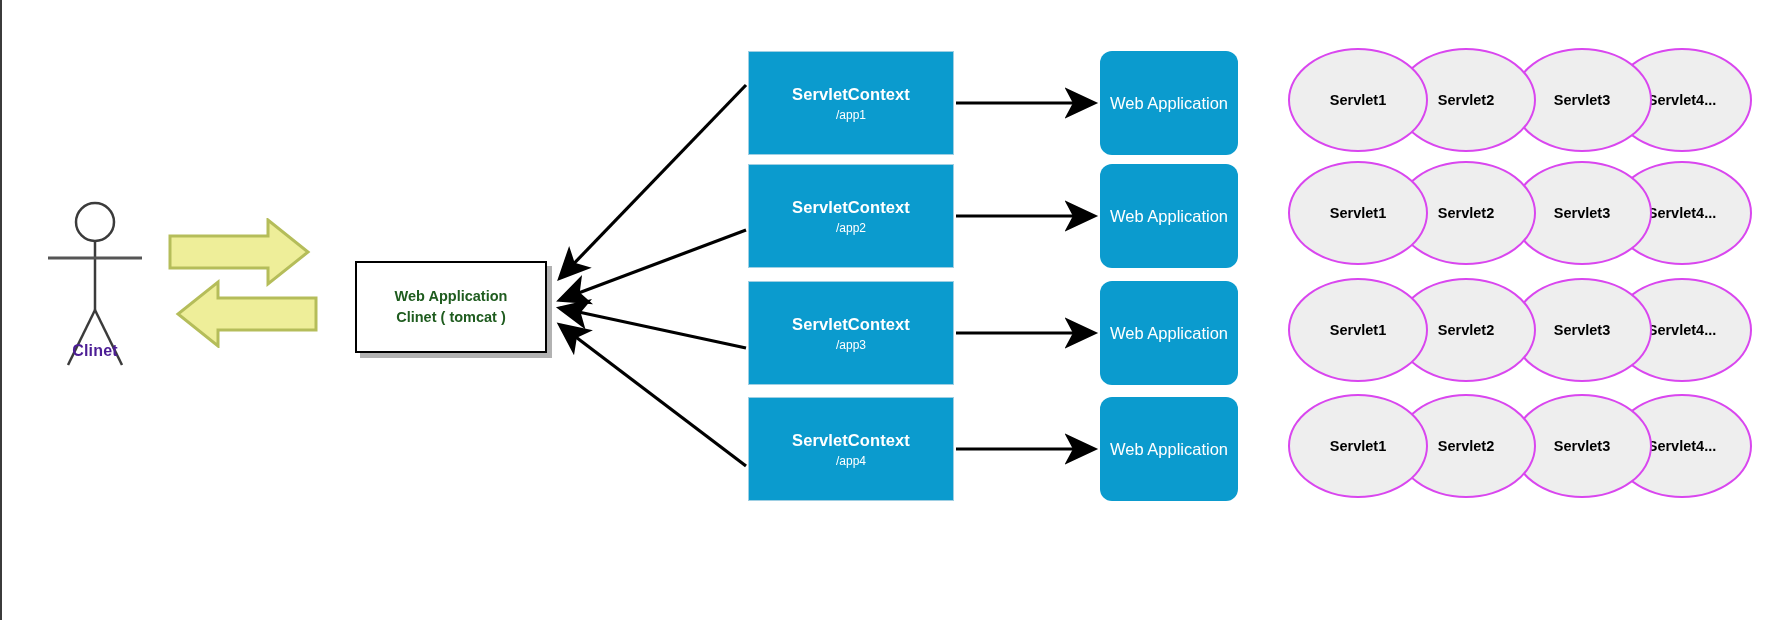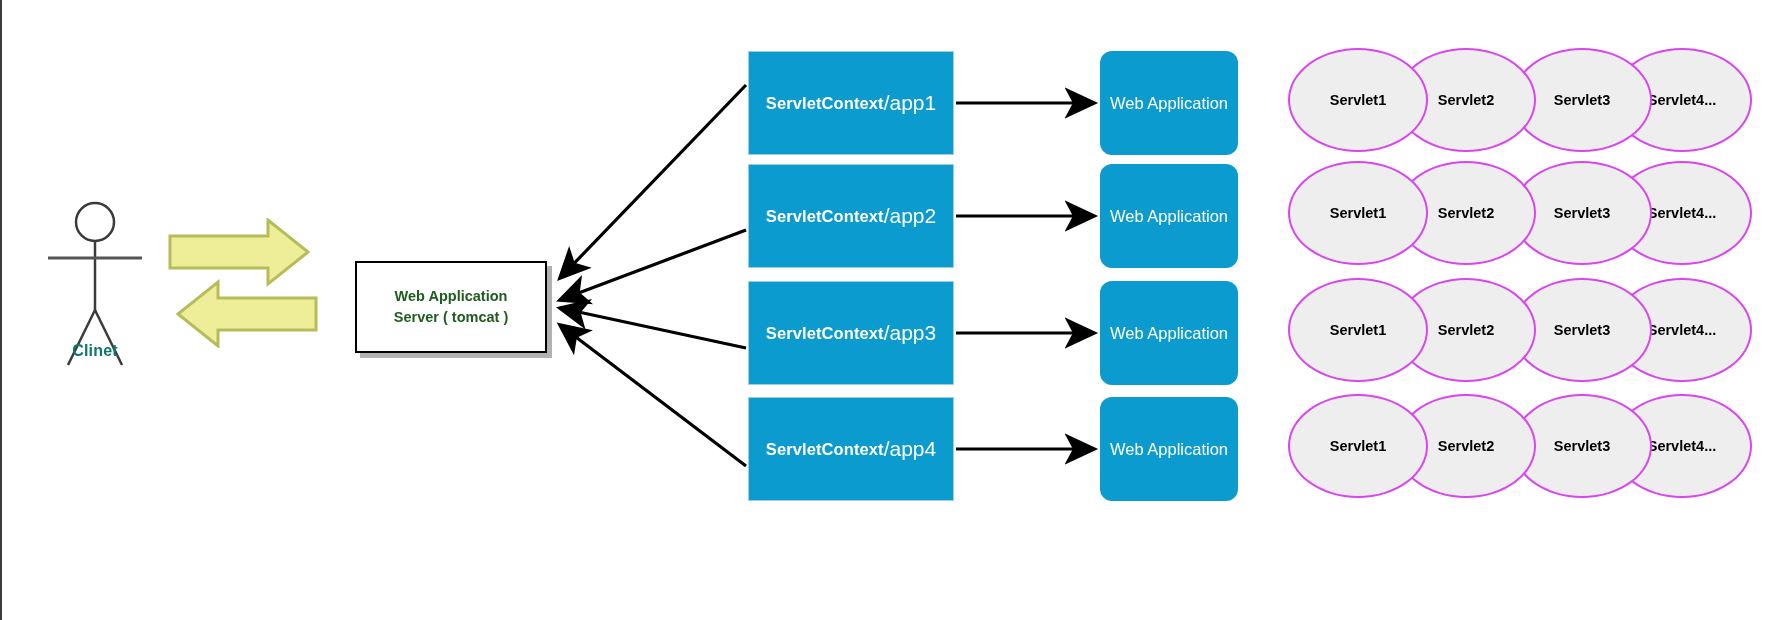--- a/index.html
+++ b/index.html
@@ -37,21 +37,21 @@
   }
   #actor svg { display: block; }
   #actor-label {
     position: absolute;
     left: 40px;
     top: 342px;
     width: 110px;
     text-align: center;
     font-size: 16px;
     font-weight: bold;
-    color: #0f766e;
+    color: #4c1d95;
     letter-spacing: .2px;
   }
 
   
   #exchange-arrows {
     position: absolute;
     left: 168px;
     top: 218px;
     width: 150px;
     height: 130px;
@@ -102,32 +102,33 @@
   .ctx-box {
     position: absolute;
     left: 748px;
     top: 0;
     width: 206px;
     height: 104px;
     background: #0b9bce;
     border: 1px solid #9ecfe3;
     box-sizing: border-box;
     display: flex;
+    flex-direction: column;
     align-items: center;
     justify-content: center;
     color: #ffffff;
   }
   .ctx-title {
     font-size: 16.5px;
     font-weight: bold;
     line-height: 1.5;
     letter-spacing: .1px;
   }
   .ctx-path {
-    font-size: 21px;
+    font-size: 12px;
     font-weight: normal;
     line-height: 1.5;
   }
 
   .app-box {
     position: absolute;
     left: 1100px;
     top: 0;
     width: 138px;
     height: 104px;
@@ -199,21 +200,21 @@
       </g>
       <g>
         <path d="M148,80 L50,80 L50,64 L10,96 L50,128 L50,112 L148,112 Z" fill="#eeee99" stroke="#b5bd5a" stroke-width="3" stroke-linejoin="miter"></path>
       </g>
     </svg>
   </div>
 
   <div id="server-box">
     <div class="server-text">
       <div>Web Application</div>
-      <div>Server ( tomcat )</div>
+      <div>Clinet ( tomcat )</div>
     </div>
   </div>
 
   <svg id="connectors" viewBox="0 0 1772 620">
     <defs>
       <marker id="ah" markerWidth="11" markerHeight="11" refX="9.2" refY="5.5" orient="auto" markerUnits="strokeWidth">
         <path d="M0,0.6 L10.5,5.5 L0,10.4 L2.6,5.5 Z" fill="#000000"></path>
       </marker>
     </defs>
 

